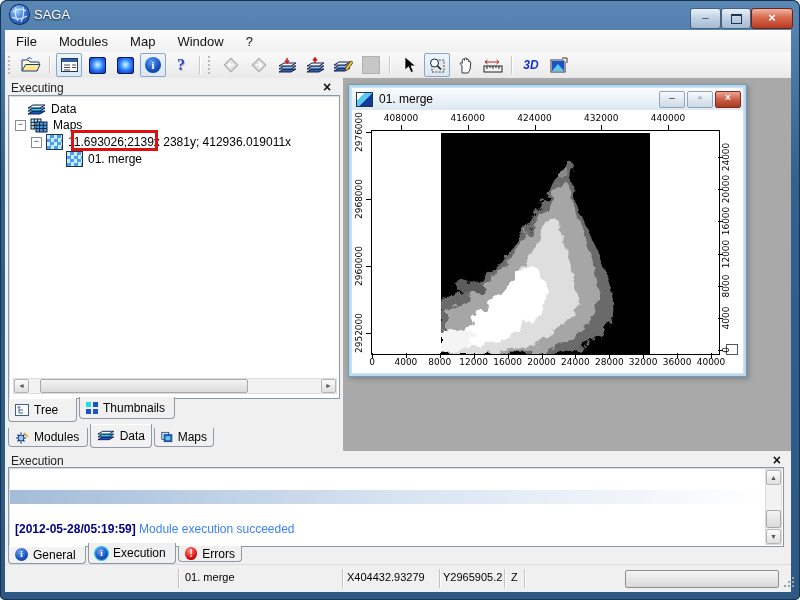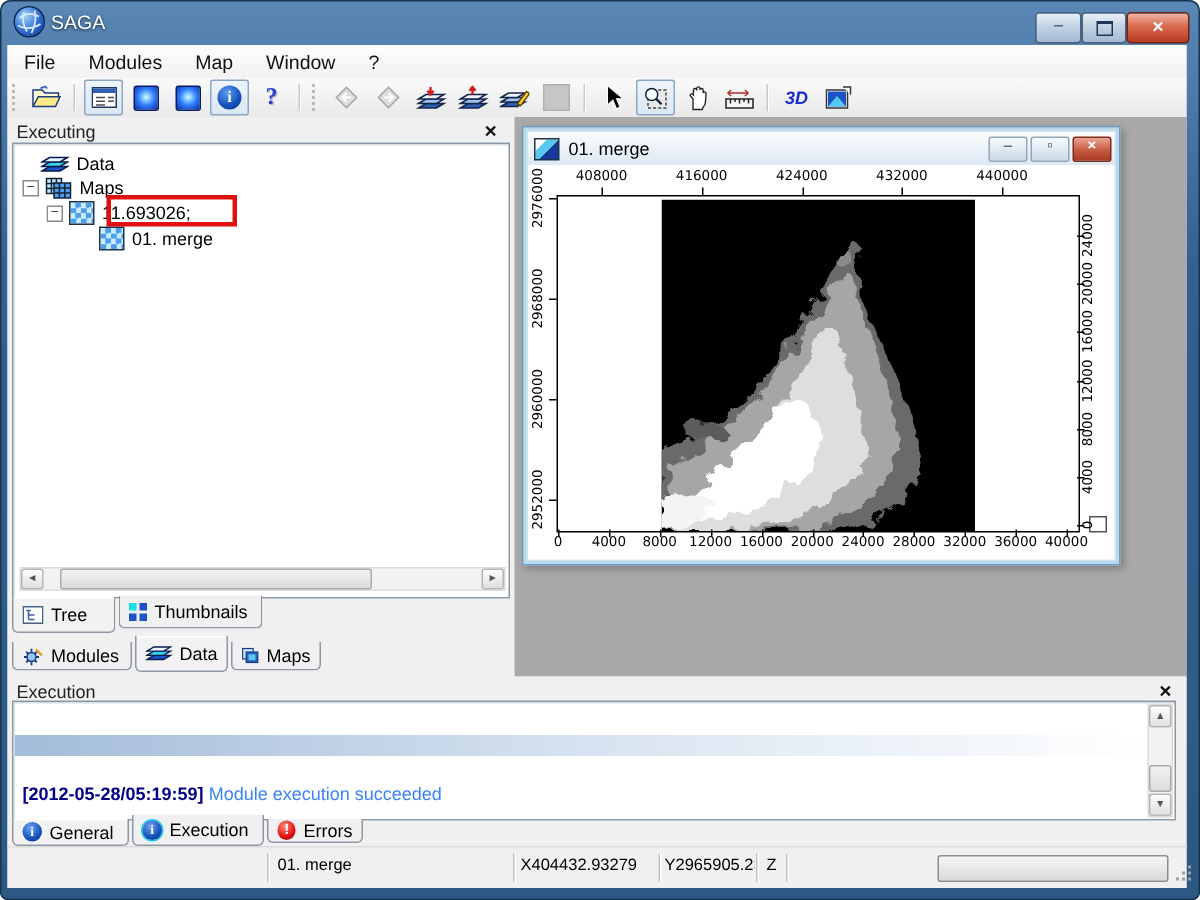--- a/index.html
+++ b/index.html
@@ -235,20 +235,21 @@
               <rect x="6" y="4" width="11" height="10" fill="#4d9fee" stroke="#123"></rect>
               <path d="M6 7.3 h11 M6 10.6 h11 M9.6 4 v10 M13.2 4 v10" stroke="#123"></path>
             </svg>
           <span>Maps</span>
         </div>
 
         <div class="trow" style="left:22px;top:38px;width:306px;overflow:hidden;">
           <span class="expander">−</span>
           <span class="chk"></span>
           <span>11.693026;</span>
+            <span> 2139x 2381y; 412936.019011x</span>
         </div>
 
         <div class="trow" style="left:57px;top:55px;">
           <span class="chk"></span>
           <span>01. merge</span>
         </div>
 
         <div class="abs sb-track" style="left:4px;bottom:4px;width:322px;height:14px;">
           <div class="sb-btn" style="left:0;top:0;width:13px;height:12px;line-height:12px;">◄</div>
           <div class="sb-btn" style="right:0;top:0;width:13px;height:12px;line-height:12px;">►</div>

